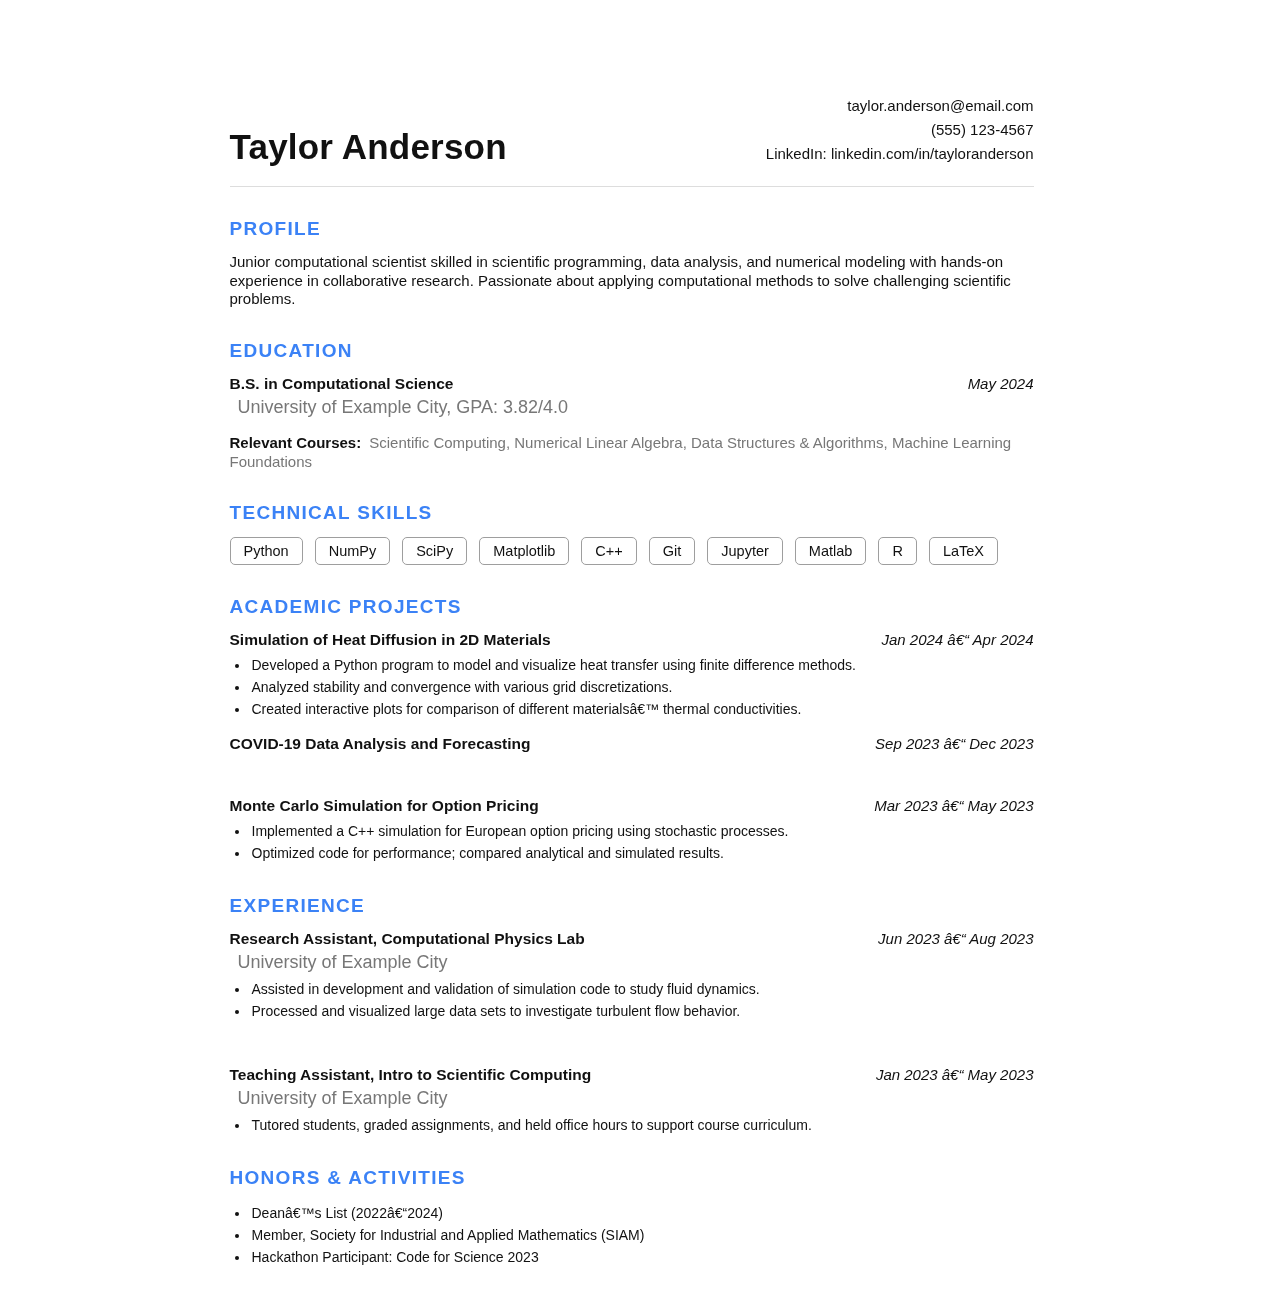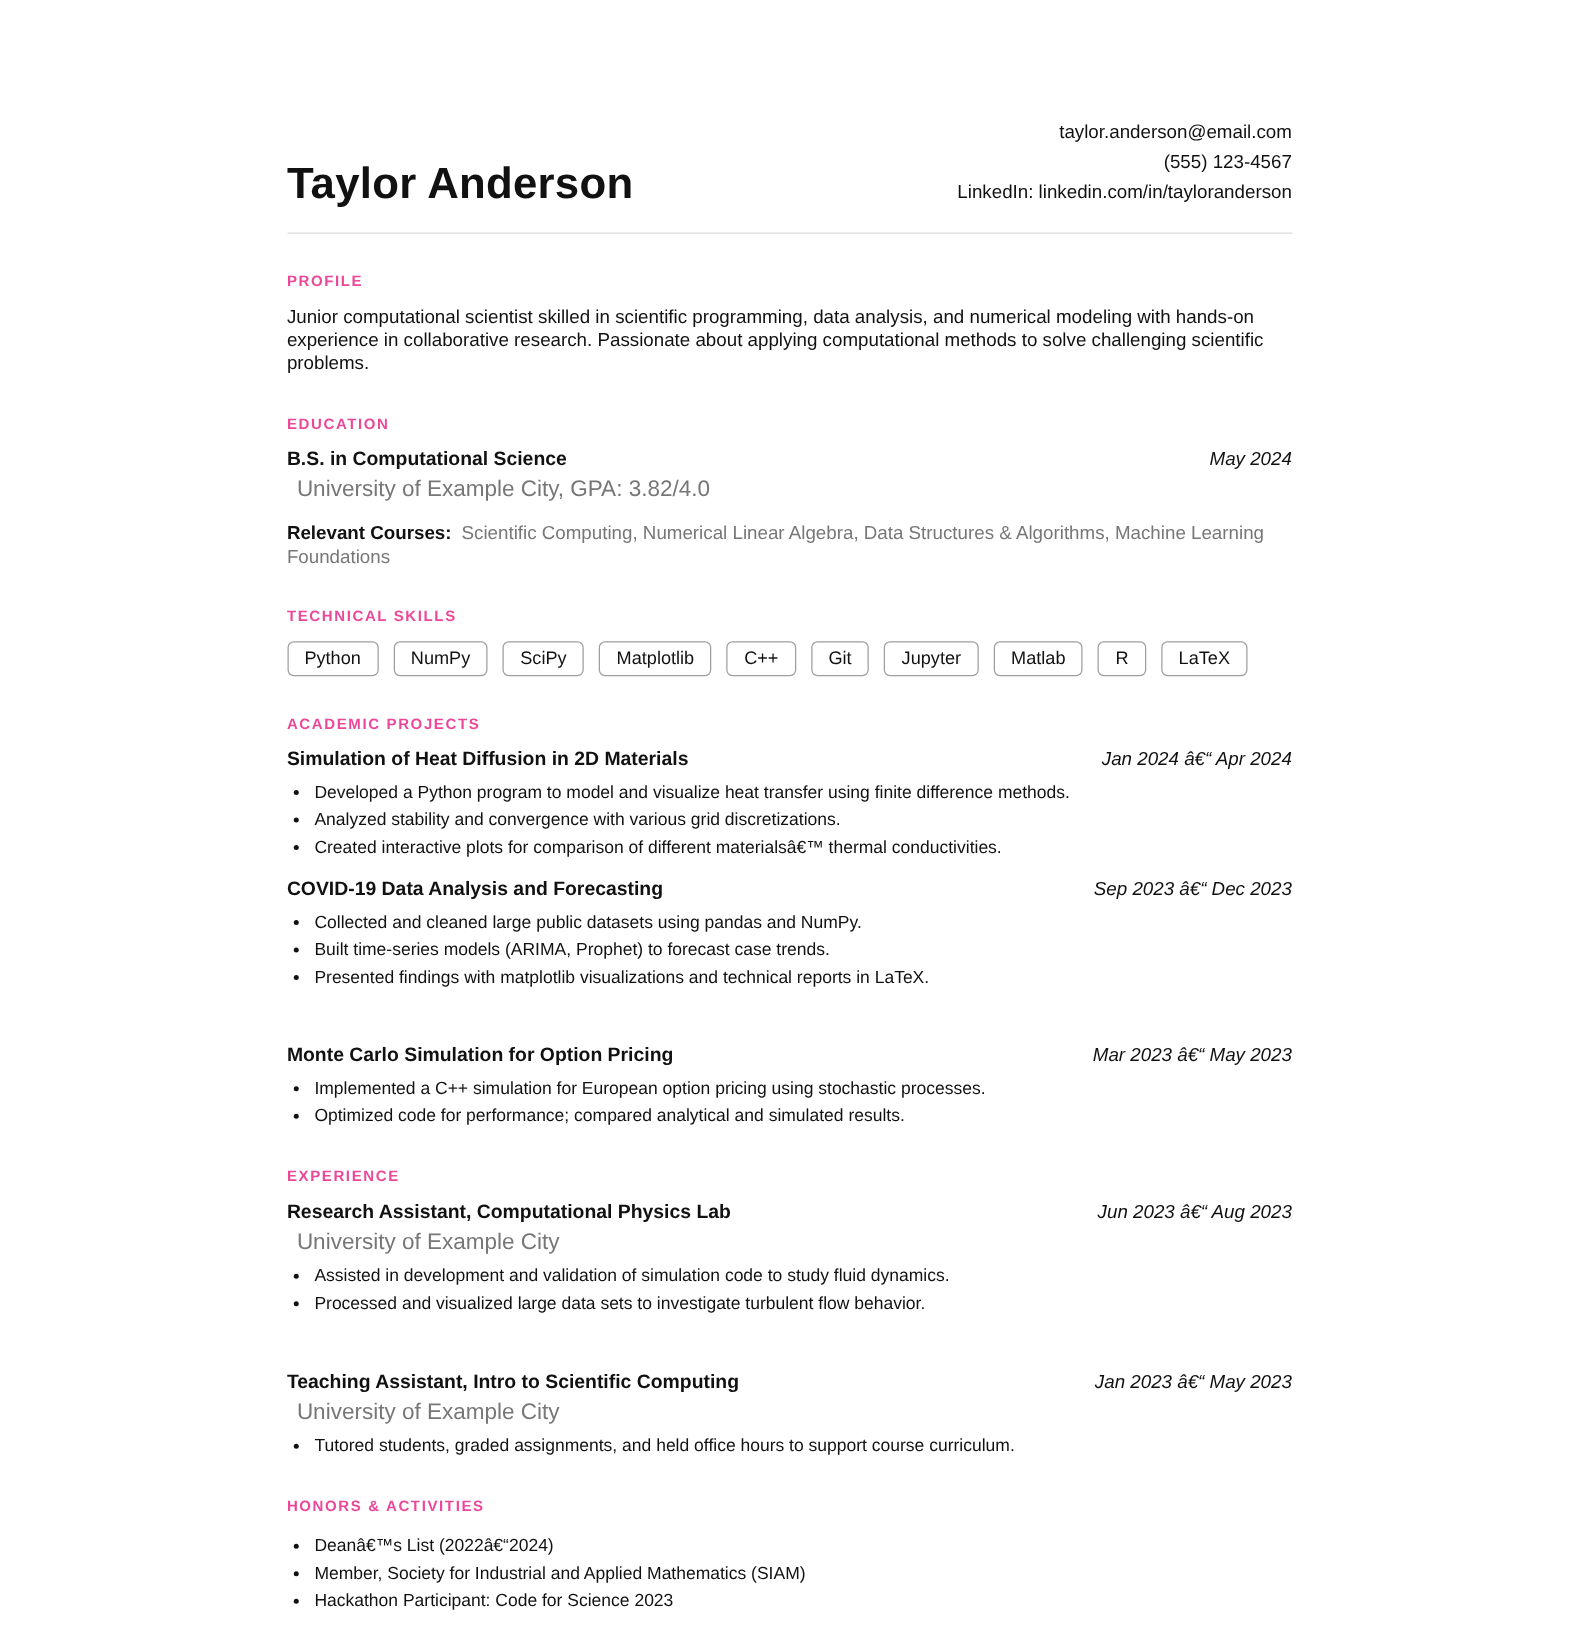--- a/index.html
+++ b/index.html
@@ -36,24 +36,24 @@
     line-height: 24px;
   }
   .rule {
     border: none;
     border-top: 1px solid #dddddd;
     margin-top: 20px;
   }
   
   .section { margin-top: 31px; }
   .h {
-    font-size: 12px;
+    font-size: 19px;
     font-weight: 700;
     letter-spacing: 1.3px;
-    color: #ec4899;
+    color: #3b82f6;
     margin-bottom: 13px;
   }
   .body-text {
     font-size: 15px;
     line-height: 18.5px;
   }
   .row {
     display: flex;
     justify-content: space-between;
     align-items: baseline;
@@ -179,25 +179,20 @@
         <li>Analyzed stability and convergence with various grid discretizations.</li>
         <li>Created interactive plots for comparison of different materialsâ€™ thermal conductivities.</li>
       </ul>
     </div>
 
     <div class="item">
       <div class="row">
         <span class="title">COVID-19 Data Analysis and Forecasting</span>
         <span class="date">Sep 2023 â€“ Dec 2023</span>
       </div>
-      <ul class="bullets">
-        <li>Collected and cleaned large public datasets using pandas and NumPy.</li>
-        <li>Built time-series models (ARIMA, Prophet) to forecast case trends.</li>
-        <li>Presented findings with matplotlib visualizations and technical reports in LaTeX.</li>
-      </ul>
     </div>
 
     <div class="item">
       <div class="row">
         <span class="title">Monte Carlo Simulation for Option Pricing</span>
         <span class="date">Mar 2023 â€“ May 2023</span>
       </div>
       <ul class="bullets">
         <li>Implemented a C++ simulation for European option pricing using stochastic processes.</li>
         <li>Optimized code for performance; compared analytical and simulated results.</li>

